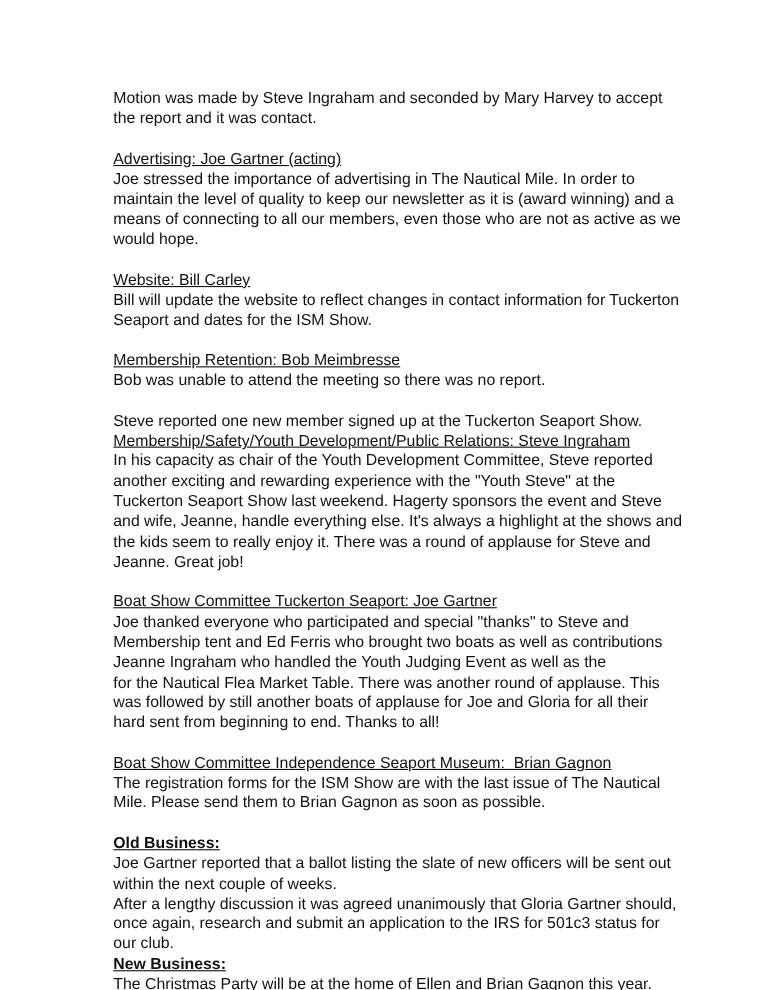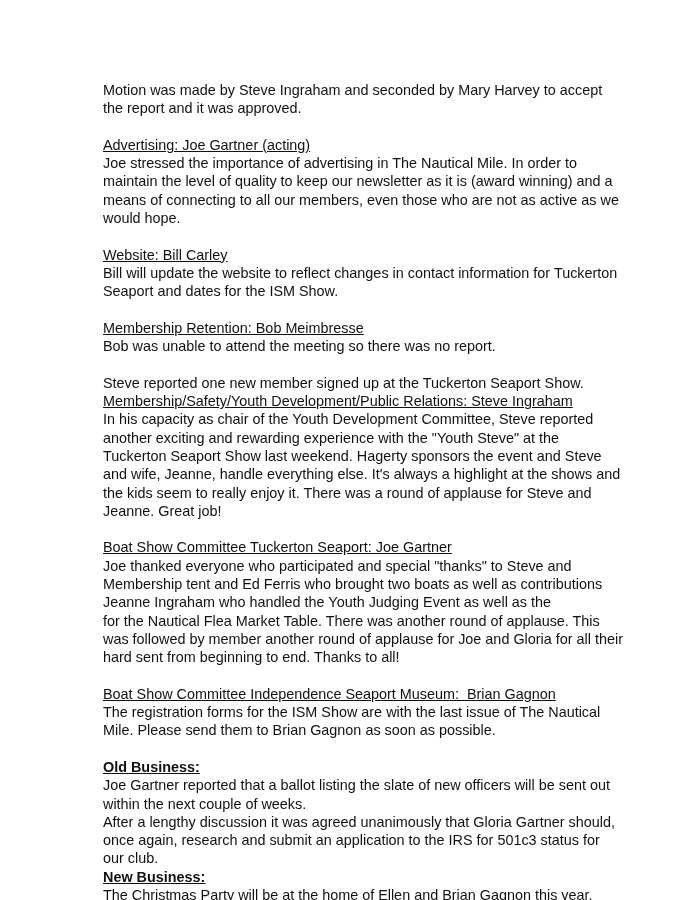--- a/index.html
+++ b/index.html
@@ -36,21 +36,21 @@
     }
     .line { display: block; white-space: nowrap; }
   </style>
 </head>
 <body>
 
 <div class="page">
 
   <div class="block">
     <span class="line">Motion was made by Steve Ingraham and seconded by Mary Harvey to accept</span>
-    <span class="line">the report and it was approved.</span>
+    <span class="line">the report and it was contact.</span>
   </div>
   <div class="gap"></div>
 
   <div class="block">
     <span class="line heading">Advertising: Joe Gartner (acting)</span>
     <span class="line">Joe stressed the importance of advertising in The Nautical Mile. In order to</span>
     <span class="line">maintain the level of quality to keep our newsletter as it is (award winning) and a</span>
     <span class="line">means of connecting to all our members, even those who are not as active as we</span>
     <span class="line">would hope.</span>
   </div>
@@ -80,21 +80,21 @@
     <span class="line">Jeanne. Great job!</span>
   </div>
   <div class="gap"></div>
 
   <div class="block">
     <span class="line heading">Boat Show Committee Tuckerton Seaport: Joe Gartner</span>
     <span class="line">Joe thanked everyone who participated and special "thanks" to Steve and</span>
     <span class="line">Membership tent and Ed Ferris who brought two boats as well as contributions</span>
     <span class="line">Jeanne Ingraham who handled the Youth Judging Event as well as the</span>
     <span class="line">for the Nautical Flea Market Table. There was another round of applause. This</span>
-    <span class="line">was followed by member another round of applause for Joe and Gloria for all their</span>
+    <span class="line">was followed by still another boats of applause for Joe and Gloria for all their</span>
     <span class="line">hard sent from beginning to end. Thanks to all!</span>
   </div>
   <div class="gap"></div>
 
   <div class="block">
     <span class="line heading" style="white-space:pre">Boat Show Committee Independence Seaport Museum:  Brian Gagnon</span>
     <span class="line">The registration forms for the ISM Show are with the last issue of The Nautical</span>
     <span class="line">Mile. Please send them to Brian Gagnon as soon as possible.</span>
   </div>
   <div class="gap"></div>

